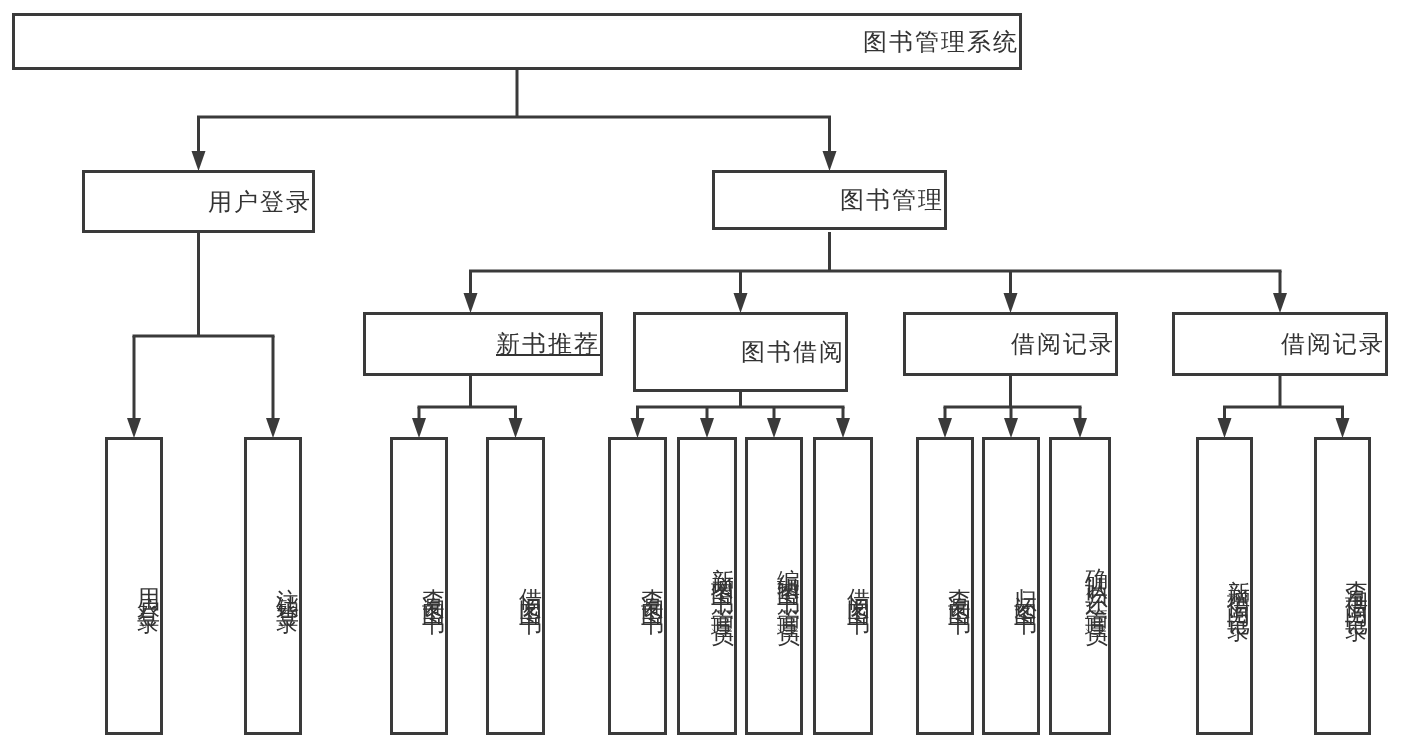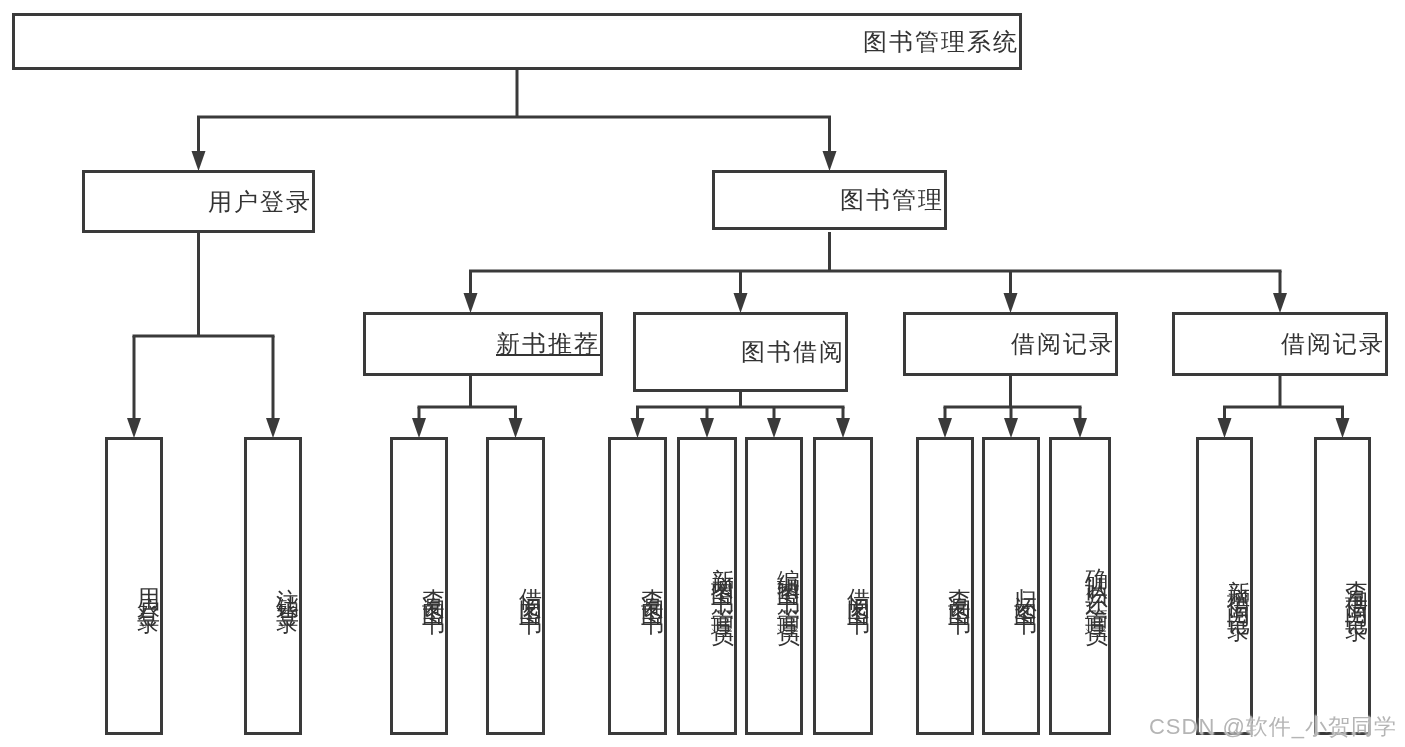--- a/index.html
+++ b/index.html
@@ -157,14 +157,13 @@
       <div class="node v" style="left: 1049px; top: 437px; width: 62px; height: 298px;">
         <span>确认归还（管理员）</span>
       </div>
       <div class="node v" style="left: 1196px; top: 437px; width: 57px; height: 298px;">
         <span>新增借阅记录</span>
       </div>
       <div class="node v" style="left: 1314px; top: 437px; width: 57px; height: 298px;">
         <span>查询借阅记录</span>
       </div>
     </div>
-  <div id="watermark">CSDN @软件_小贺同学</div>
 </div>
 
 </body></html>

